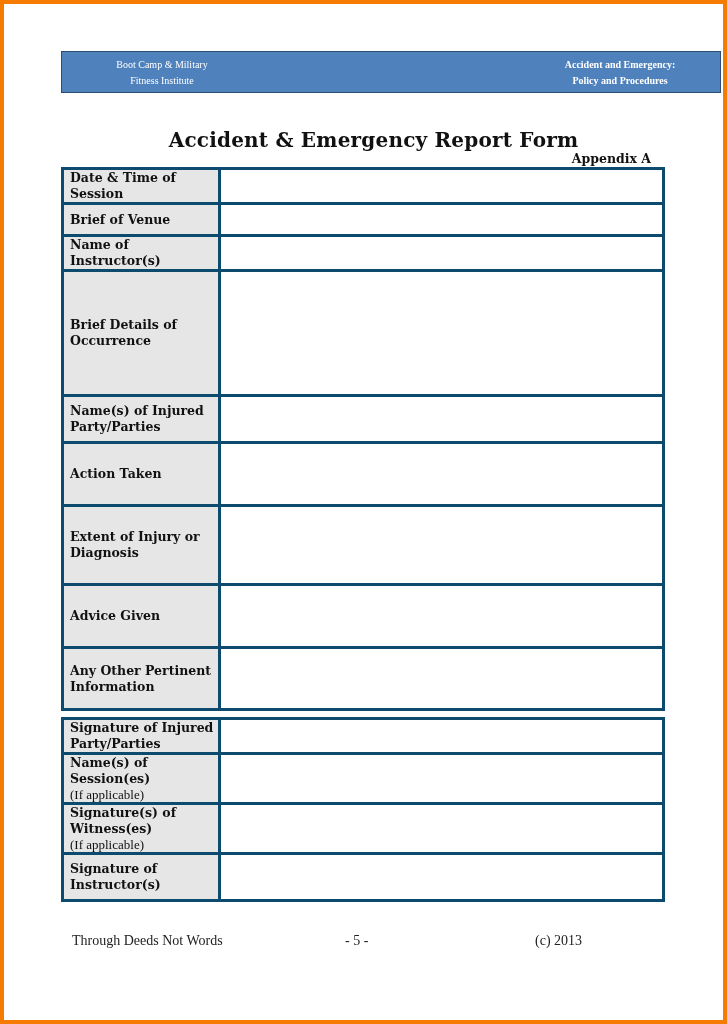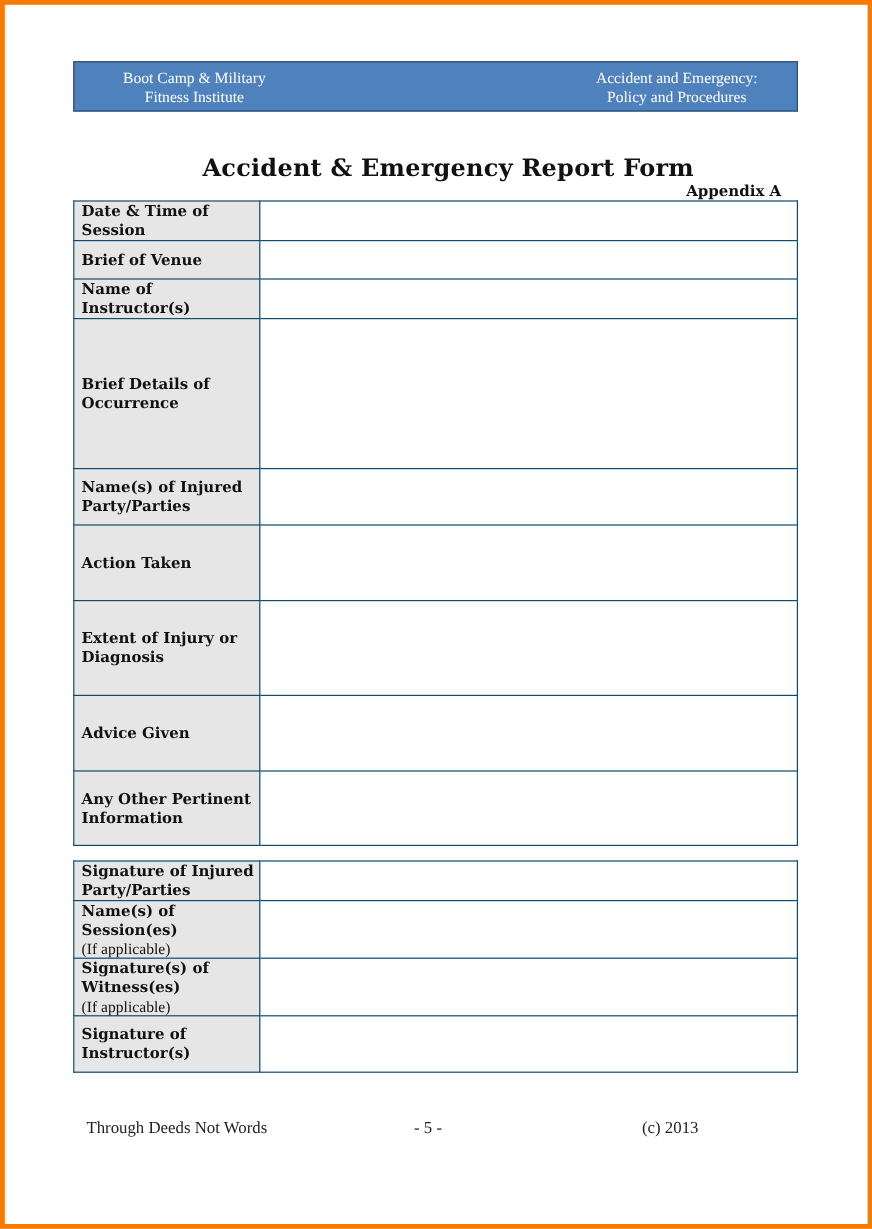--- a/index.html
+++ b/index.html
@@ -3,30 +3,30 @@
 <meta charset="utf-8">
 <style>
   html, body { margin:0; padding:0; }
   body {
     width:727px; height:1024px; box-sizing:border-box;
     border:4px solid #f57c00; background:#ffffff; position:relative;
     font-family:"DejaVu Serif", "Liberation Serif", serif; color:#111;
     overflow:hidden;
   }
   .banner {
-    position:absolute; left:57px; top:47px; width:604px; height:42px; box-sizing:border-box;
+    position:absolute; left:57px; top:47px; width:660px; height:42px; box-sizing:border-box;
     background:#4f81bd; border:1px solid #2c4d75;
-    color:#ffffff; font-family:"Liberation Serif", serif; font-size:13px; line-height:16px;
+    color:#ffffff; font-family:"Liberation Serif", serif; font-size:10px; line-height:16px;
   }
   .banner .left { position:absolute; left:0; width:200px; top:5px; text-align:center; }
-  .banner .right { position:absolute; right:0; width:200px; top:5px; text-align:center; }
+  .banner .right { position:absolute; right:0; width:200px; top:5px; text-align:center;font-weight:bold; }
   .appendix { position:absolute; right:72px; top:106px; font-weight:bold; font-size:12.5px;margin-top:41px; }
   .title { position:absolute; left:0; right:0; top:124px; text-align:center; font-weight:bold; font-size:20px; letter-spacing:0.2px; padding-left:20px; }
   table.form { position:absolute; left:57px; width:604px; border-collapse:collapse; table-layout:fixed; }
-  table.form td { border:1px solid #0c4a6e; padding:0 0 0 6px; vertical-align:middle;margin-left:48px; }
+  table.form td { border:3px solid #0c4a6e; padding:0 0 0 6px; vertical-align:middle;margin-left:48px; }
   table.form td.label { width:148px; background:#e6e6e6; font-weight:bold; font-size:12.5px; line-height:16px; }
   table.form td.field { background:#fff; }
   .sub { font-weight:normal; font-family:"Liberation Serif", serif; font-size:13px; display:block; line-height:15px; }
   .footer { position:absolute; top:929px; font-family:"Liberation Serif", serif; font-size:14px; color:#222;text-align:right; }
 </style>
 </head>
 <body>
 
 <div class="banner">
   <div class="left">

